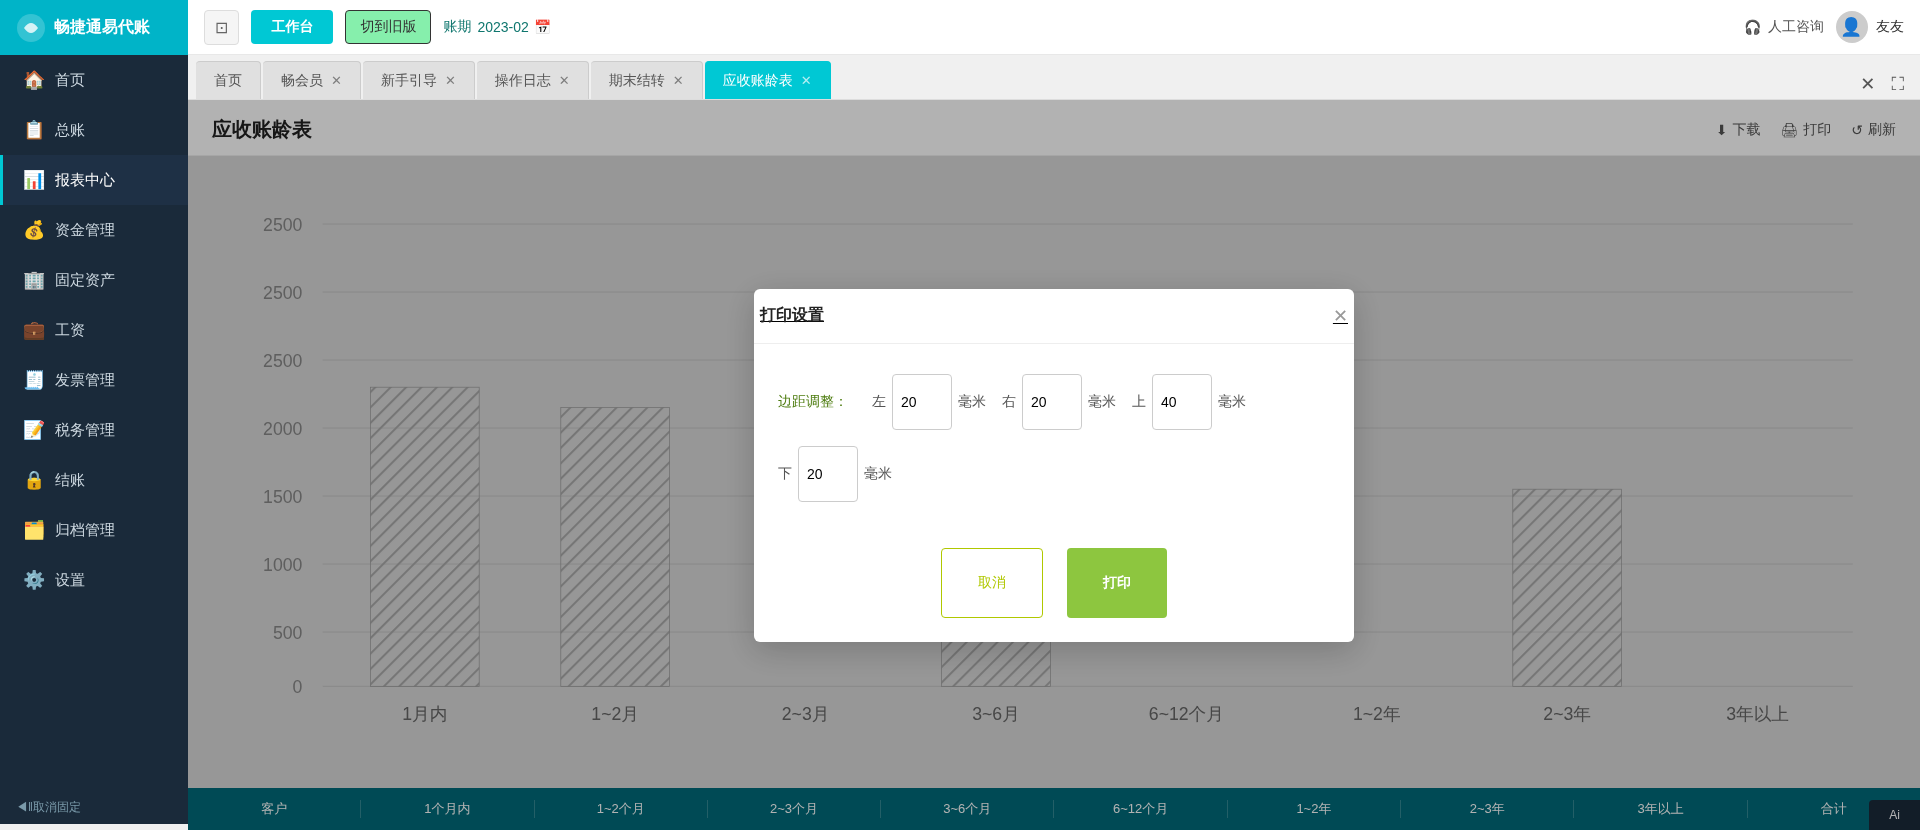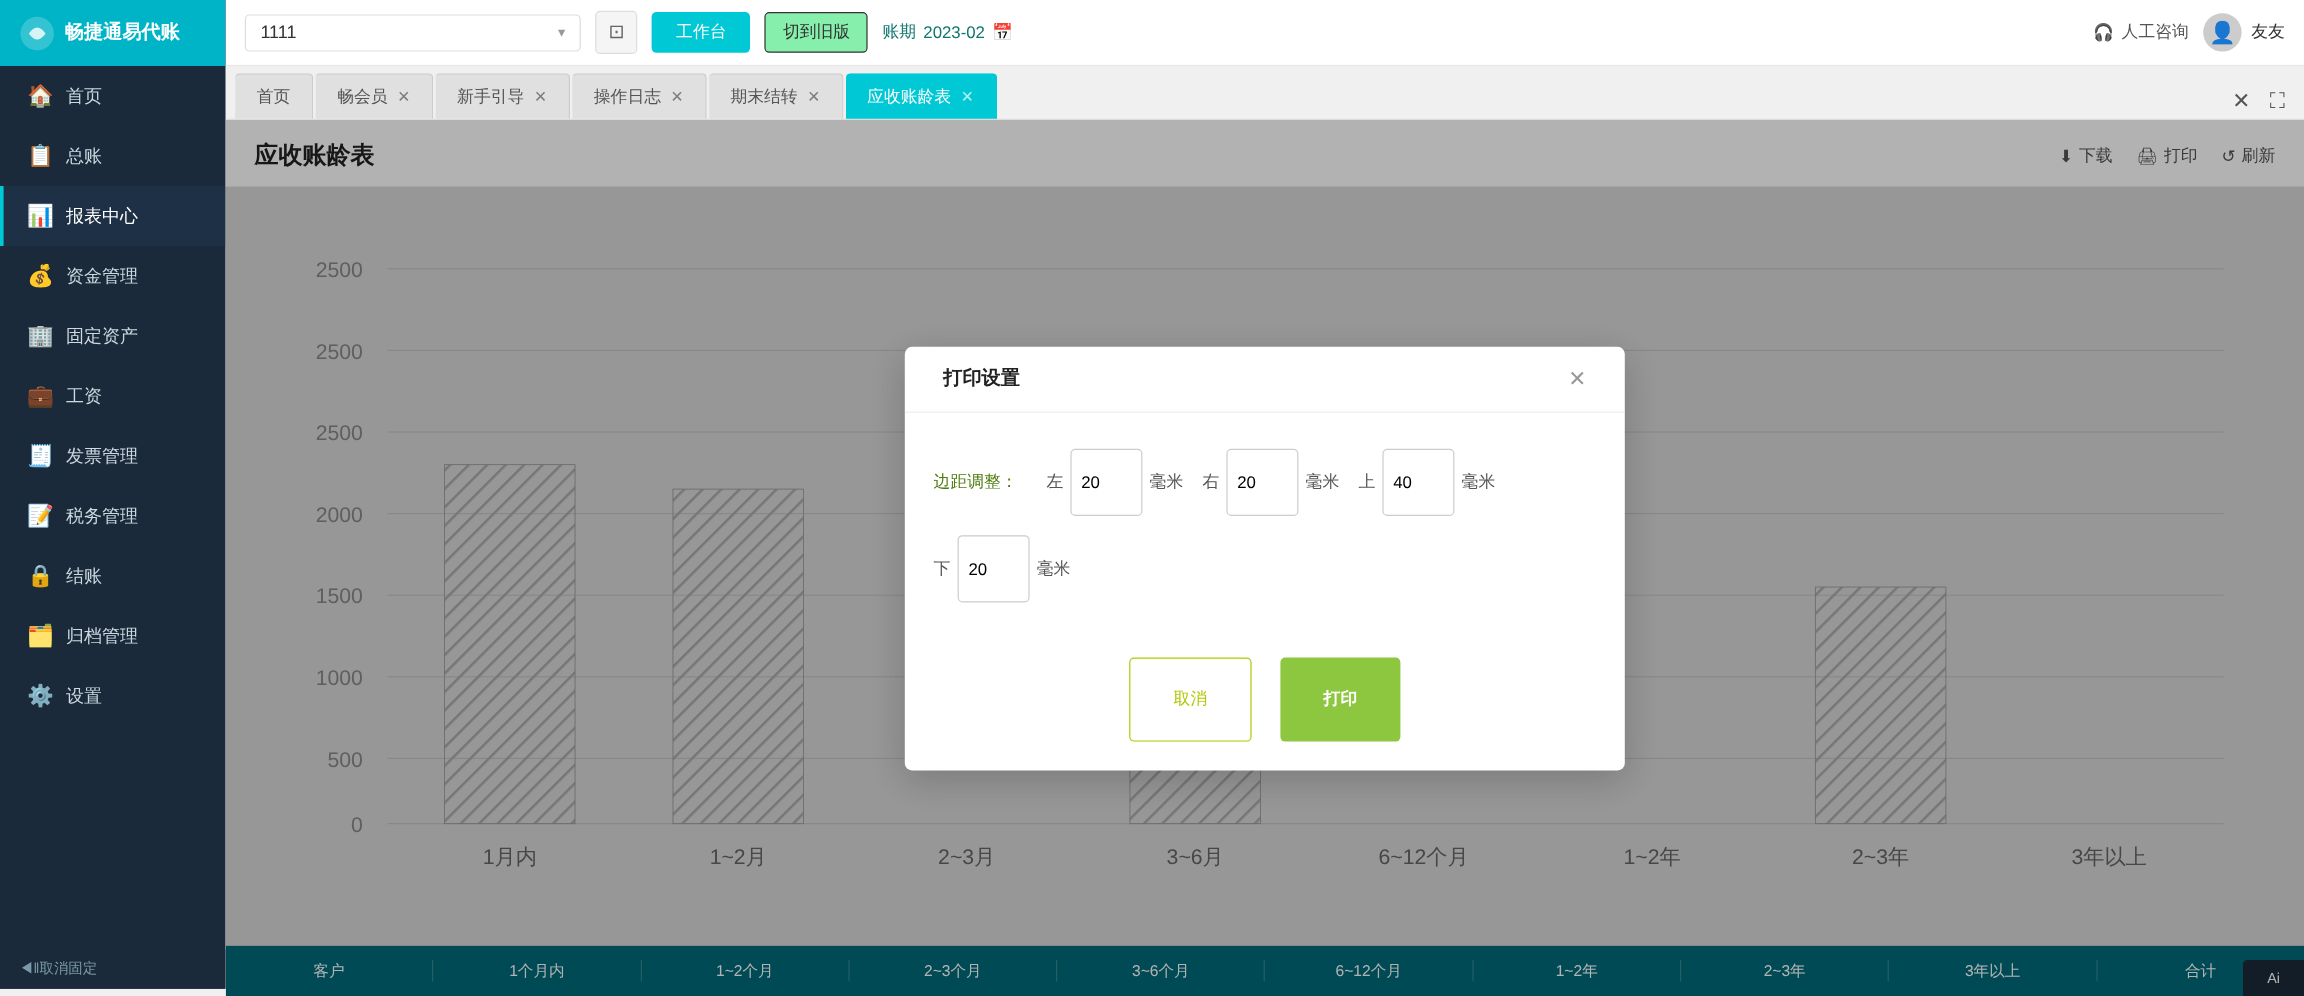--- a/index.html
+++ b/index.html
@@ -104,21 +104,21 @@
       font-size: 16px;
     }
     .topbar-workbench {
       background: #00c8d4;
       color: white;
       border: none;
       border-radius: 4px;
       padding: 8px 20px;
       cursor: pointer;
       font-size: 14px;
-      font-weight: normal;
+      font-weight: bold;
     }
     .topbar-oldver {
       border: 1px solid #333;
       background: #86efac;
       border-radius: 4px;
       padding: 7px 14px;
       cursor: pointer;
       font-size: 14px;
       color: #333;
     }
@@ -293,25 +293,26 @@
       z-index: 100;
     }
     .modal {
       background: white;
       border-radius: 6px;
       box-shadow: 0 8px 32px rgba(0,0,0,0.2);
       width: 600px;
       overflow: hidden;
     }
     .modal-header {
-      padding: 16px 32px;
+      padding: 16px 6px;
       border-bottom: 1px solid #eee;
       display: flex;
       align-items: center;
       justify-content: space-between;
+      text-decoration: underline;
     }
     .modal-title { font-size: 16px; color: #222; font-weight: bold; }
     .modal-close {
       cursor: pointer;
       color: #999;
       font-size: 18px;
       background: none;
       border: none;
     }
     .modal-body {
@@ -437,24 +438,20 @@
   </div>
     </div>
   <div class="sidebar-bottom">
     <span>◀‖取消固定</span>
   </div>
 </div>
 
 <div class="main-area">
 
   <div class="topbar">
-    <div class="topbar-company">
-      <span class="topbar-company-name">1111</span>
-      <span class="topbar-company-arrow">▾</span>
-    </div>
     <button class="topbar-copy-btn" title="复制">
       <span>⊡</span>
     </button>
     <button class="topbar-workbench">工作台</button>
     <button class="topbar-oldver">切到旧版</button>
     <div class="topbar-period">
       <span>账期</span>
       <span>2023-02</span>
       <span>📅</span>
     </div>

